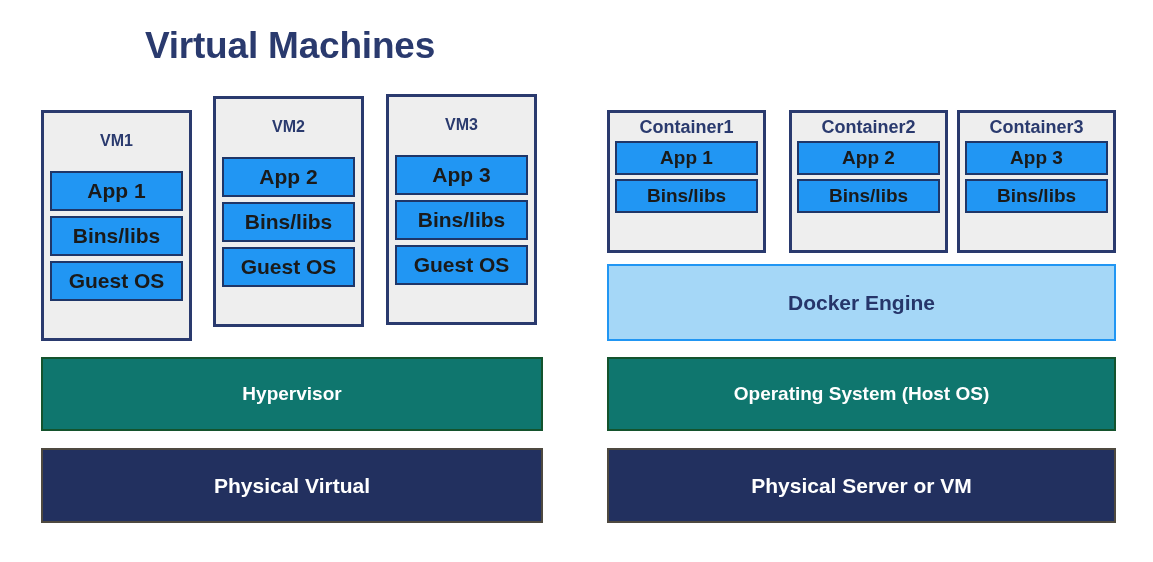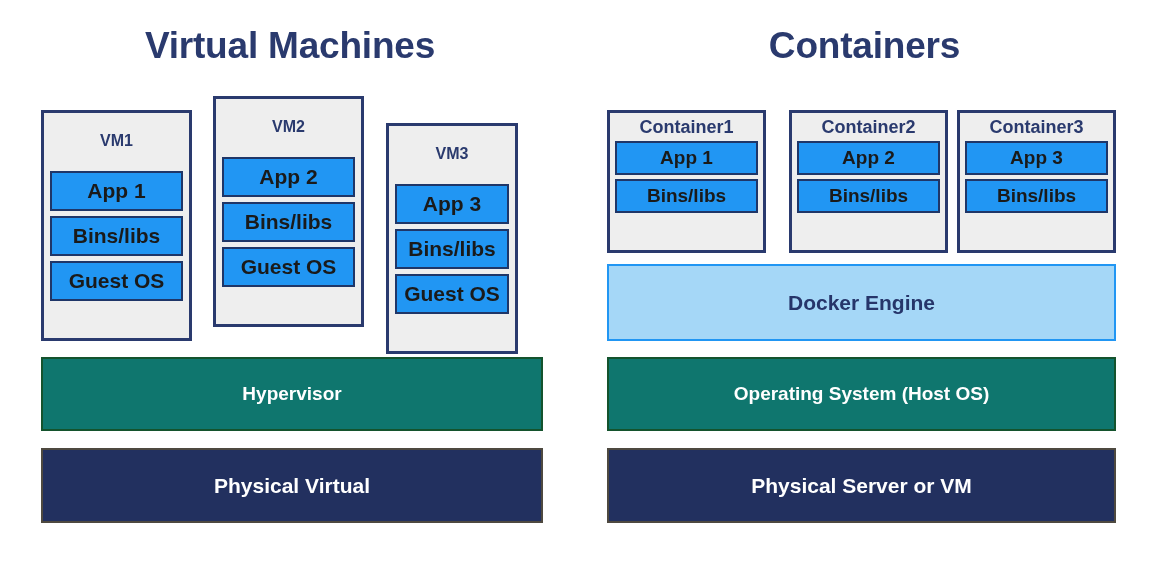--- a/index.html
+++ b/index.html
@@ -123,37 +123,36 @@
   }
   .container-unit .inner-block:last-child { margin-bottom: 6px; }
 </style>
 </head>
 <body>
 
 <div id="diagram">
 
   <div class="section-title" id="title-vm">Virtual Machines</div>
 
-  <div class="section-title" id="title-cont">Containers</div>
 
   <div class="unit vm" style="left:41px; top:110px; width:151px; height:231px;">
     <div class="unit-label">VM1</div>
     <div class="inner-block">App 1</div>
     <div class="inner-block">Bins/libs</div>
     <div class="inner-block">Guest OS</div>
   </div>
 
   <div class="unit vm" style="left:213px; top:96px; width:151px; height:231px;">
     <div class="unit-label">VM2</div>
     <div class="inner-block">App 2</div>
     <div class="inner-block">Bins/libs</div>
     <div class="inner-block">Guest OS</div>
   </div>
 
-  <div class="unit vm" style="left:386px; top:123px; width:132px; height:231px;">
+  <div class="unit vm" style="left:386px; top:94px; width:151px; height:231px;">
     <div class="unit-label">VM3</div>
     <div class="inner-block">App 3</div>
     <div class="inner-block">Bins/libs</div>
     <div class="inner-block">Guest OS</div>
   </div>
 
   <div class="bar bar-blue" style="left:41px; top:357px; width:502px; height:74px;">Hypervisor</div>
 
   <div class="bar bar-navy" style="left:41px; top:448px; width:502px; height:75px;">Physical Virtual</div>
 

